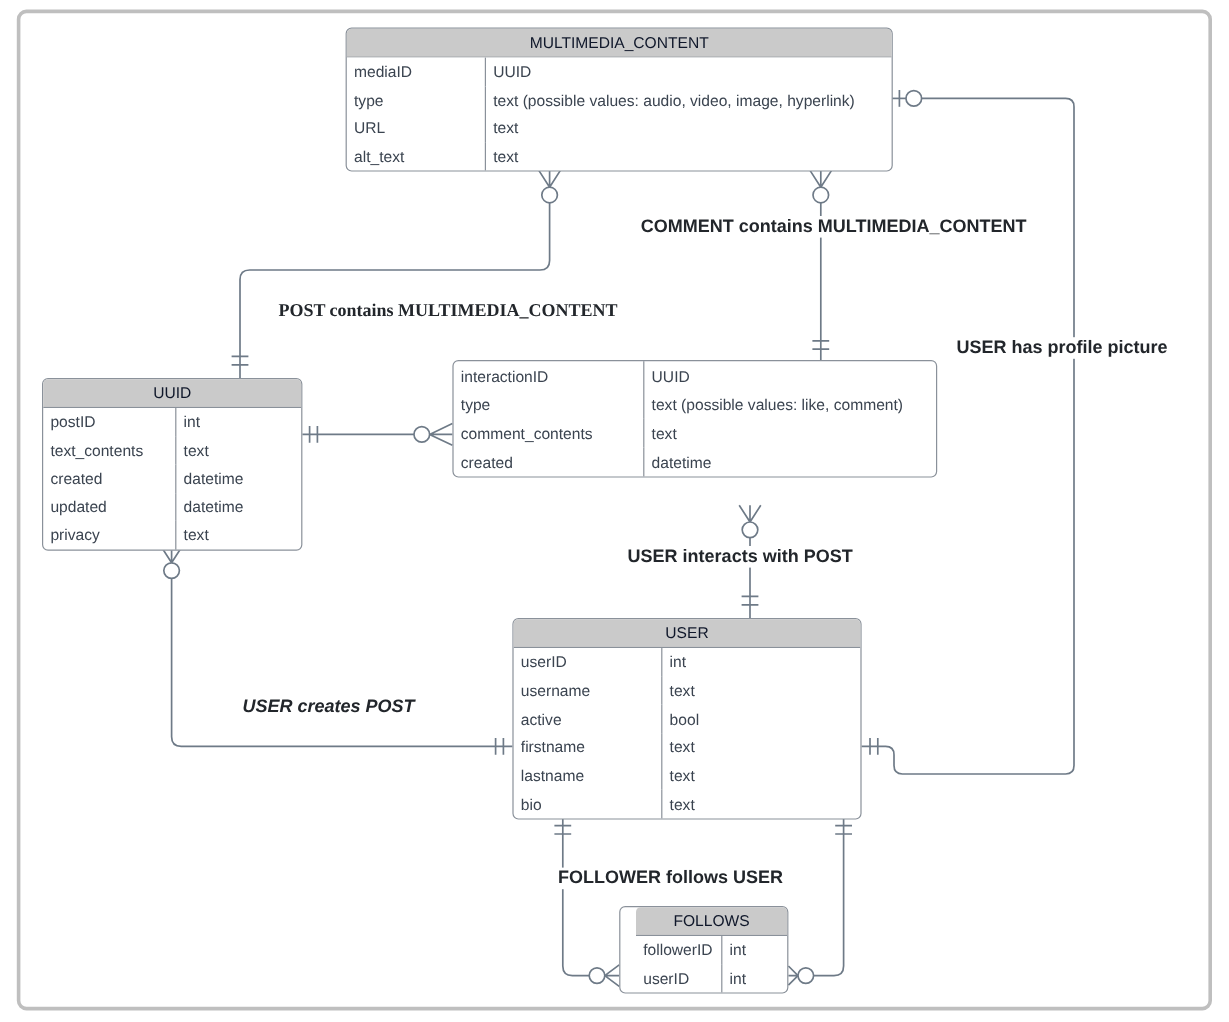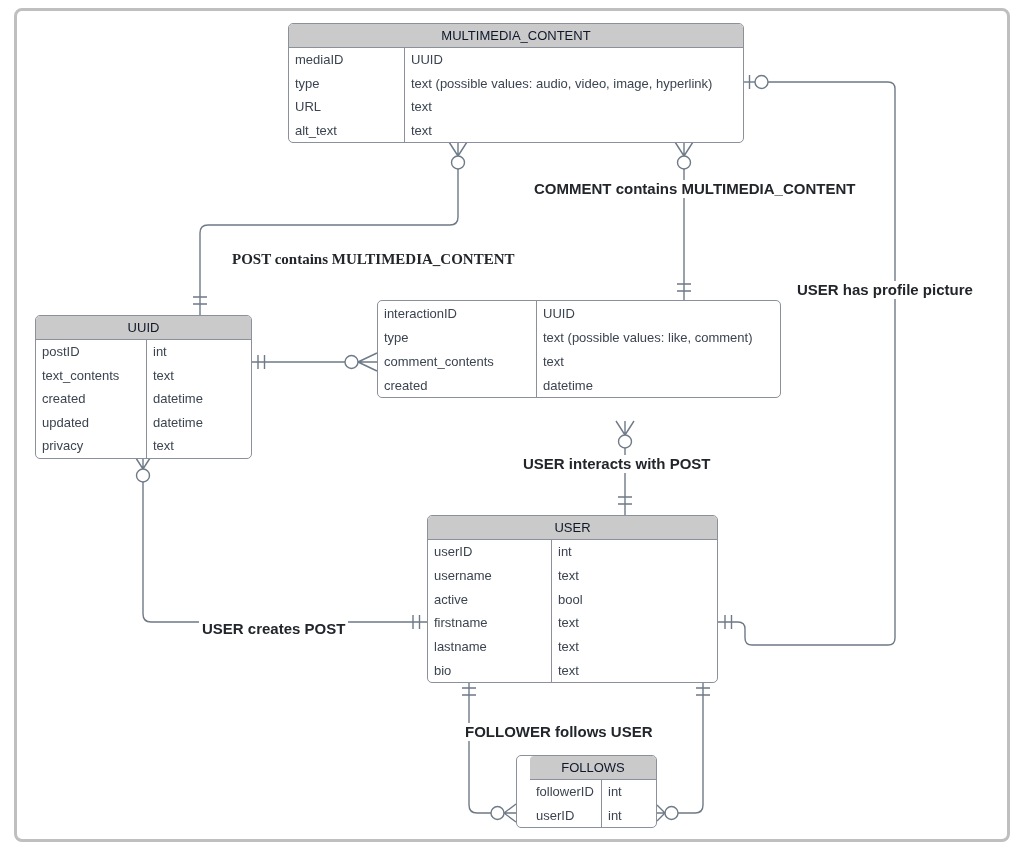--- a/index.html
+++ b/index.html
@@ -236,15 +236,15 @@
     <div class="row">
       <div class="cell-name">userID</div>
       <div class="cell-type">int</div>
     </div>
   </div>
 
   <div class="rel-label" style="left:229px; top:250px;font-family:Liberation Serif, serif;">POST contains MULTIMEDIA_CONTENT</div>
   <div class="rel-label" style="left:494px; top:180px;margin-left:37px;">COMMENT contains MULTIMEDIA_CONTENT</div>
   <div class="rel-label" style="left:794px; top:281px;">USER has profile picture</div>
   <div class="rel-label" style="left:520px; top:455px;">USER interacts with POST</div>
-  <div class="rel-label" style="left:199px; top:620px;">USER creates POST</div>
+  <div class="rel-label" style="left:199px; top:580px;font-style:italic;">USER creates POST</div>
   <div class="rel-label" style="left:462px; top:723px;text-align:right;">FOLLOWER follows USER</div>
 </div>
 
 </body></html>

